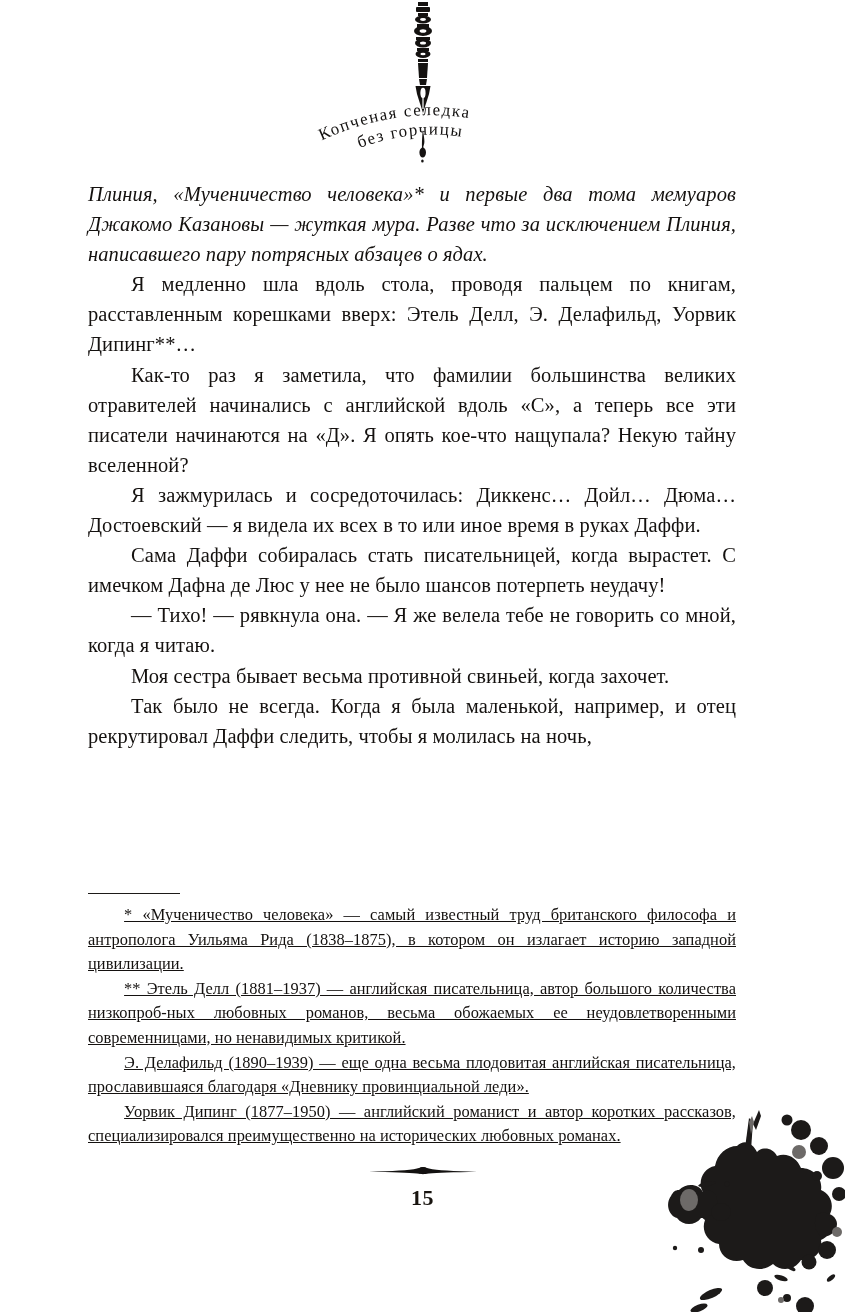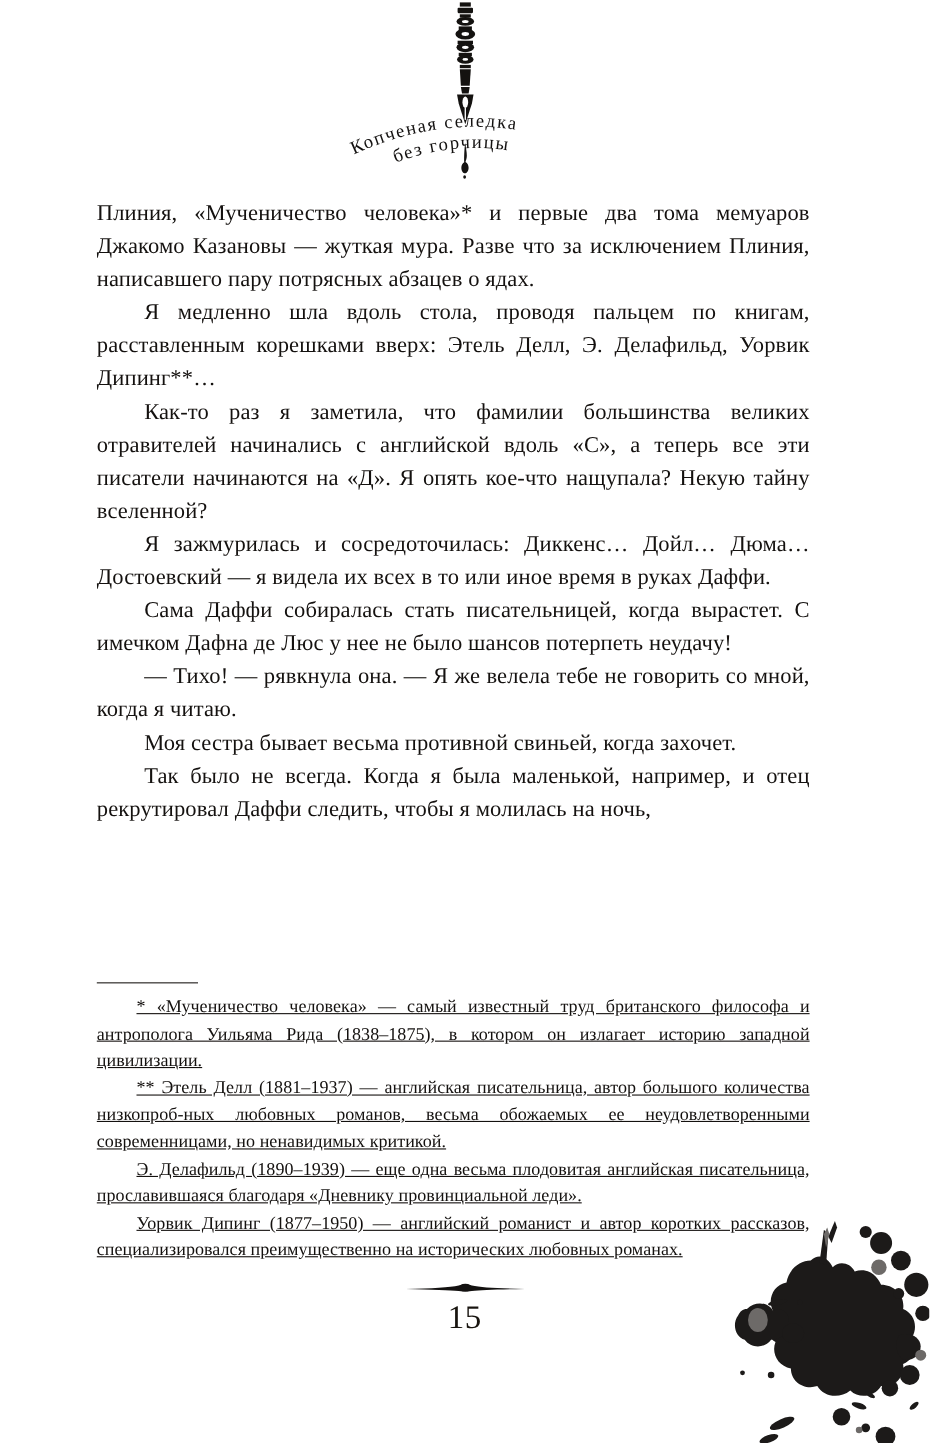--- a/index.html
+++ b/index.html
@@ -59,20 +59,21 @@
     font-size: 20.5px;
     line-height: 30.1px;
     text-align: justify;
     text-indent: 2.1em;
     letter-spacing: 0.1px;
     -webkit-hyphens: manual;
     hyphens: manual;
   }
   .body-text p.first {
     text-indent: 0;
+    font-style: italic;
   }
 
   
   .footnotes {
     position: absolute;
     left: 88px;
     top: 893px;
     width: 648px;
   }
   .footnote-rule {
@@ -97,24 +98,25 @@
     left: 0;
     top: 1163px;
     width: 845px;
     text-align: center;
   }
   .footer-ornament {
     display: block;
     margin: 0 auto 6px auto;
   }
   .page-number {
-    font-size: 30px;
+    font-size: 22px;
     line-height: 26px;
     color: #18140f;
     letter-spacing: 0.5px;
+    font-weight: bold;
   }
 
   
   .ink-blot {
     position: absolute;
     right: -6px;
     bottom: -10px;
     width: 210px;
     height: 250px;
     pointer-events: none;

